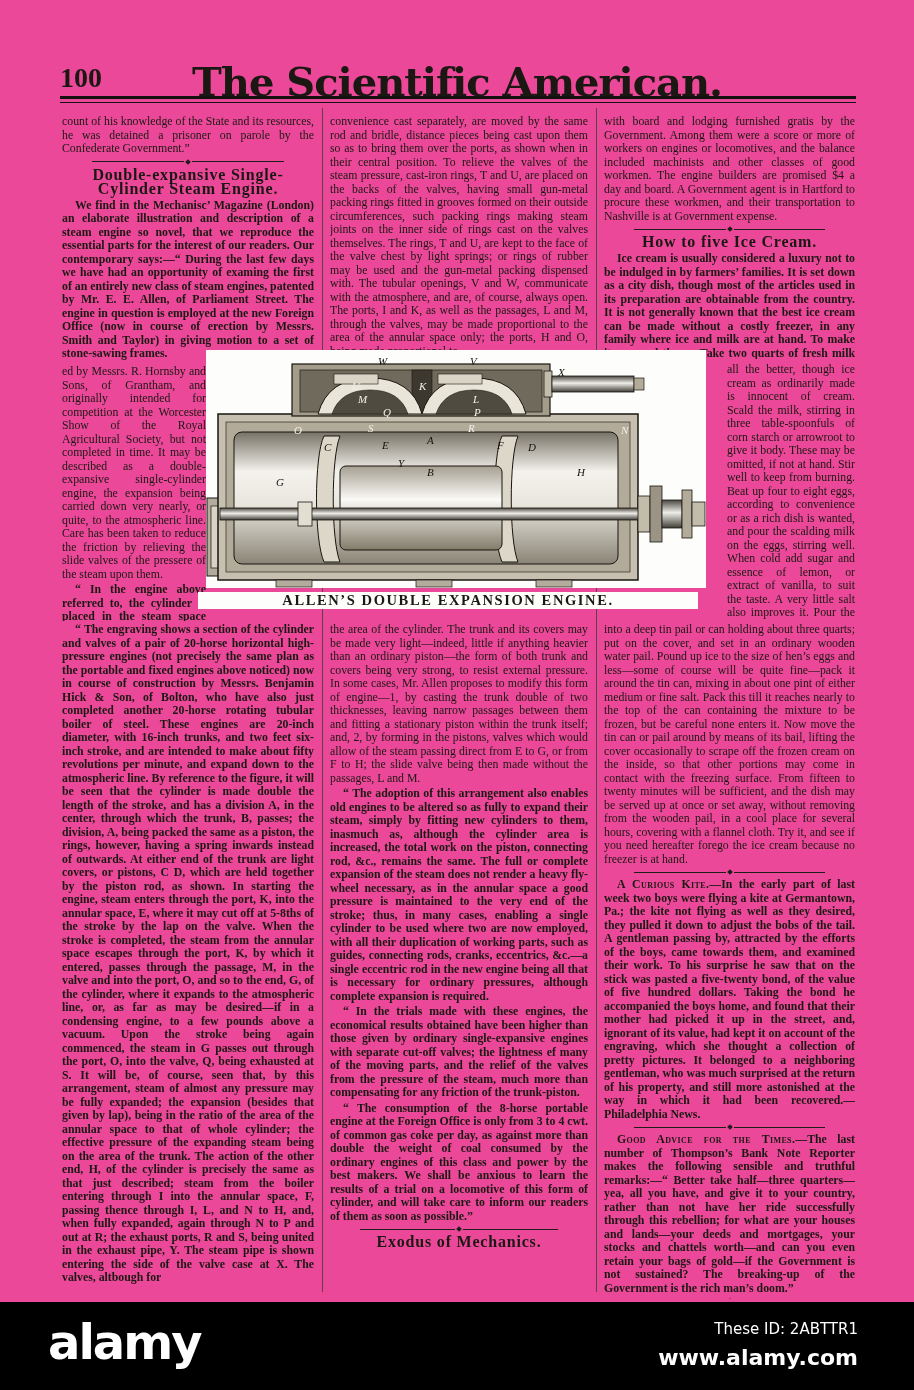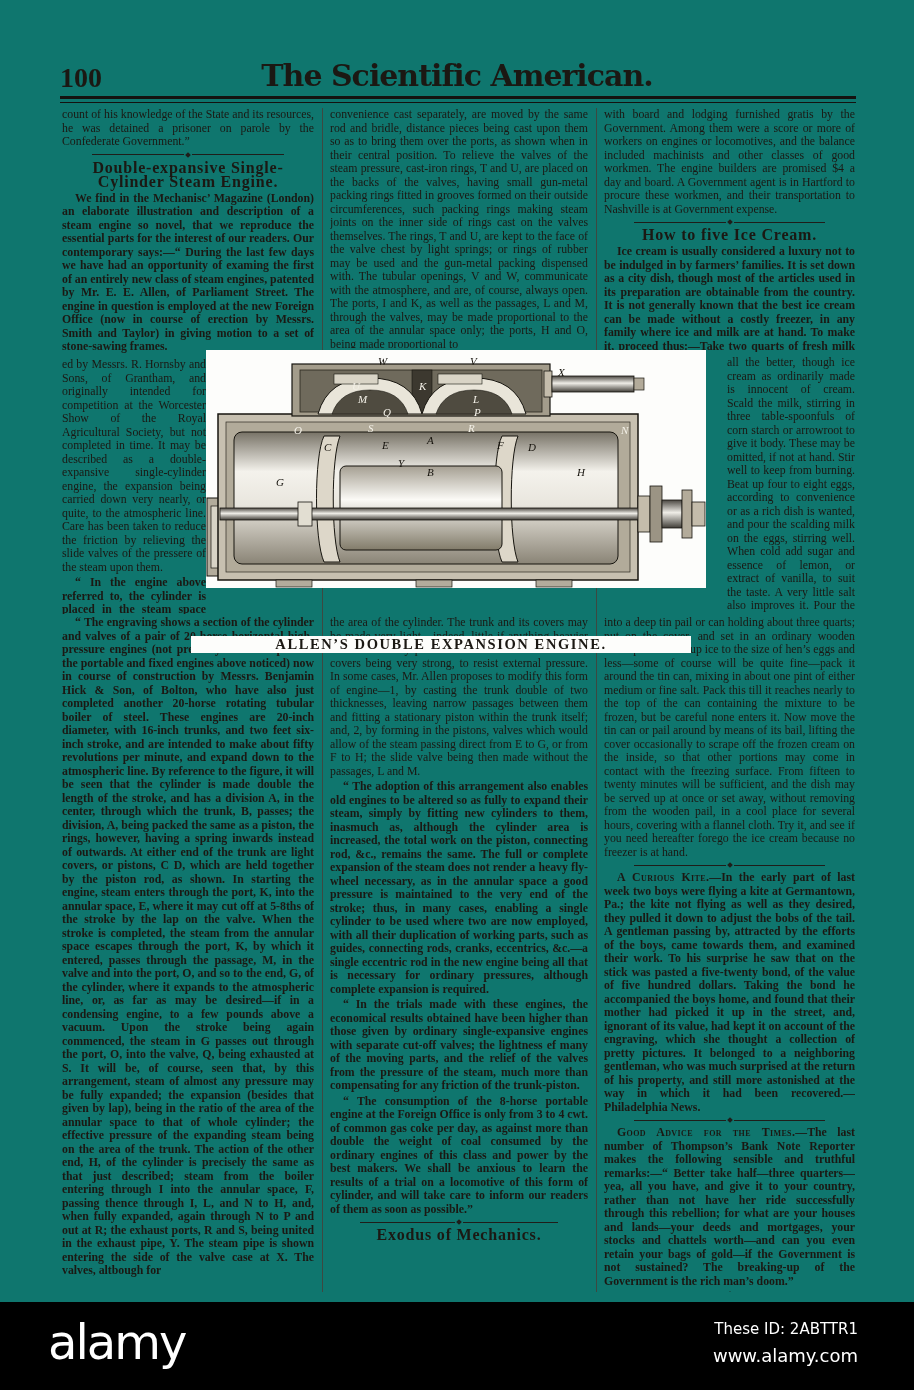--- a/index.html
+++ b/index.html
@@ -1,45 +1,45 @@
 <!DOCTYPE html>
 <html><head>
 <meta charset="utf-8">
 <style>
   html,body{margin:0;padding:0;background:#e8e8e8;}
-  .page{position:relative;width:914px;height:1390px;background:#0f766e;overflow:hidden;
+  .page{position:relative;width:914px;height:1390px;background:#ec4899;overflow:hidden;
         font-family:"Liberation Serif",serif;color:#1b1813;}
   .pageno{position:absolute;top:62px;left:60px;font-size:28px;font-weight:bold;}
   .masthead{position:absolute;top:58px;left:0;width:100%;text-align:center;
-            font-family:"DejaVu Serif",serif;font-weight:bold;font-size:30px;letter-spacing:-1px;}
+            font-family:"DejaVu Serif",serif;font-weight:bold;font-size:40px;letter-spacing:-1px;}
   .rule{position:absolute;left:60px;width:796px;background:#141210;}
   .rule.thick{top:96px;height:3px;}
   .rule.thin{top:102px;height:1px;}
   .sep{position:absolute;top:108px;height:1184px;width:1px;background:#45413a;opacity:.85;}
   .block{position:absolute;overflow:hidden;text-align:justify;
-         font-size:11.8px;line-height:13.5px;}
+         font-size:11.8px;line-height:13.5px;margin-top:7px;}
   .block p{margin:0 0 2px 0;}
   p.ind{text-indent:13px;font-weight:bold;}
   h2.art{font-size:16px;font-weight:bold;text-align:center;letter-spacing:.8px;
          margin:2px 6px 3px;line-height:14px;}
   .orn{display:flex;align-items:center;margin:4px 30px 4px;}
   .orn::before,.orn::after{content:"";flex:1;height:1px;background:#1f1d1a;}
   .orn .dia{width:4px;height:4px;background:#1f1d1a;transform:rotate(45deg);margin:0 2px;flex:0 0 auto;}
   .smallcaps{font-variant:small-caps;letter-spacing:.4px;}
   .fig{position:absolute;left:206px;top:350px;width:500px;height:238px;background:#fdfdfb;}
-  .figcap{position:absolute;left:191px;top:592px;width:500px;background:#fdfdfb;text-align:center;
-          font-weight:bold;font-size:14.5px;letter-spacing:1.6px;margin-top:44px;}
+  .figcap{position:absolute;left:198px;top:592px;width:500px;background:#fdfdfb;text-align:center;
+          font-weight:bold;font-size:14.5px;letter-spacing:1.6px;}
   .eng-label{font-family:"Liberation Serif",serif;font-style:italic;font-size:11px;fill:#16130d;}
   .eng-label.light{fill:#f3f0e7;}
   .footer{position:absolute;left:0;top:1302px;width:914px;height:88px;background:#000;color:#fff;
           font-family:"DejaVu Sans",sans-serif;}
-  .brand{position:absolute;left:48px;top:12px;font-size:48px;font-weight:normal;letter-spacing:-2px;text-align:right;}
+  .brand{position:absolute;left:48px;top:12px;font-size:48px;font-weight:bold;letter-spacing:-2px;text-align:right;}
   .fright{position:absolute;right:56px;top:18px;text-align:right;}
   .fid{font-size:15px;}
-  .furl{font-size:18px;font-weight:normal;margin-top:7px;}
+  .furl{font-size:22px;font-weight:bold;margin-top:7px;}
 </style>
 </head>
 <body>
 
 <div class="page">
 
   <div class="pageno">100</div>
   <div class="masthead">The Scientific American.</div>
   <div class="rule thick"></div>
   <div class="rule thin"></div>

